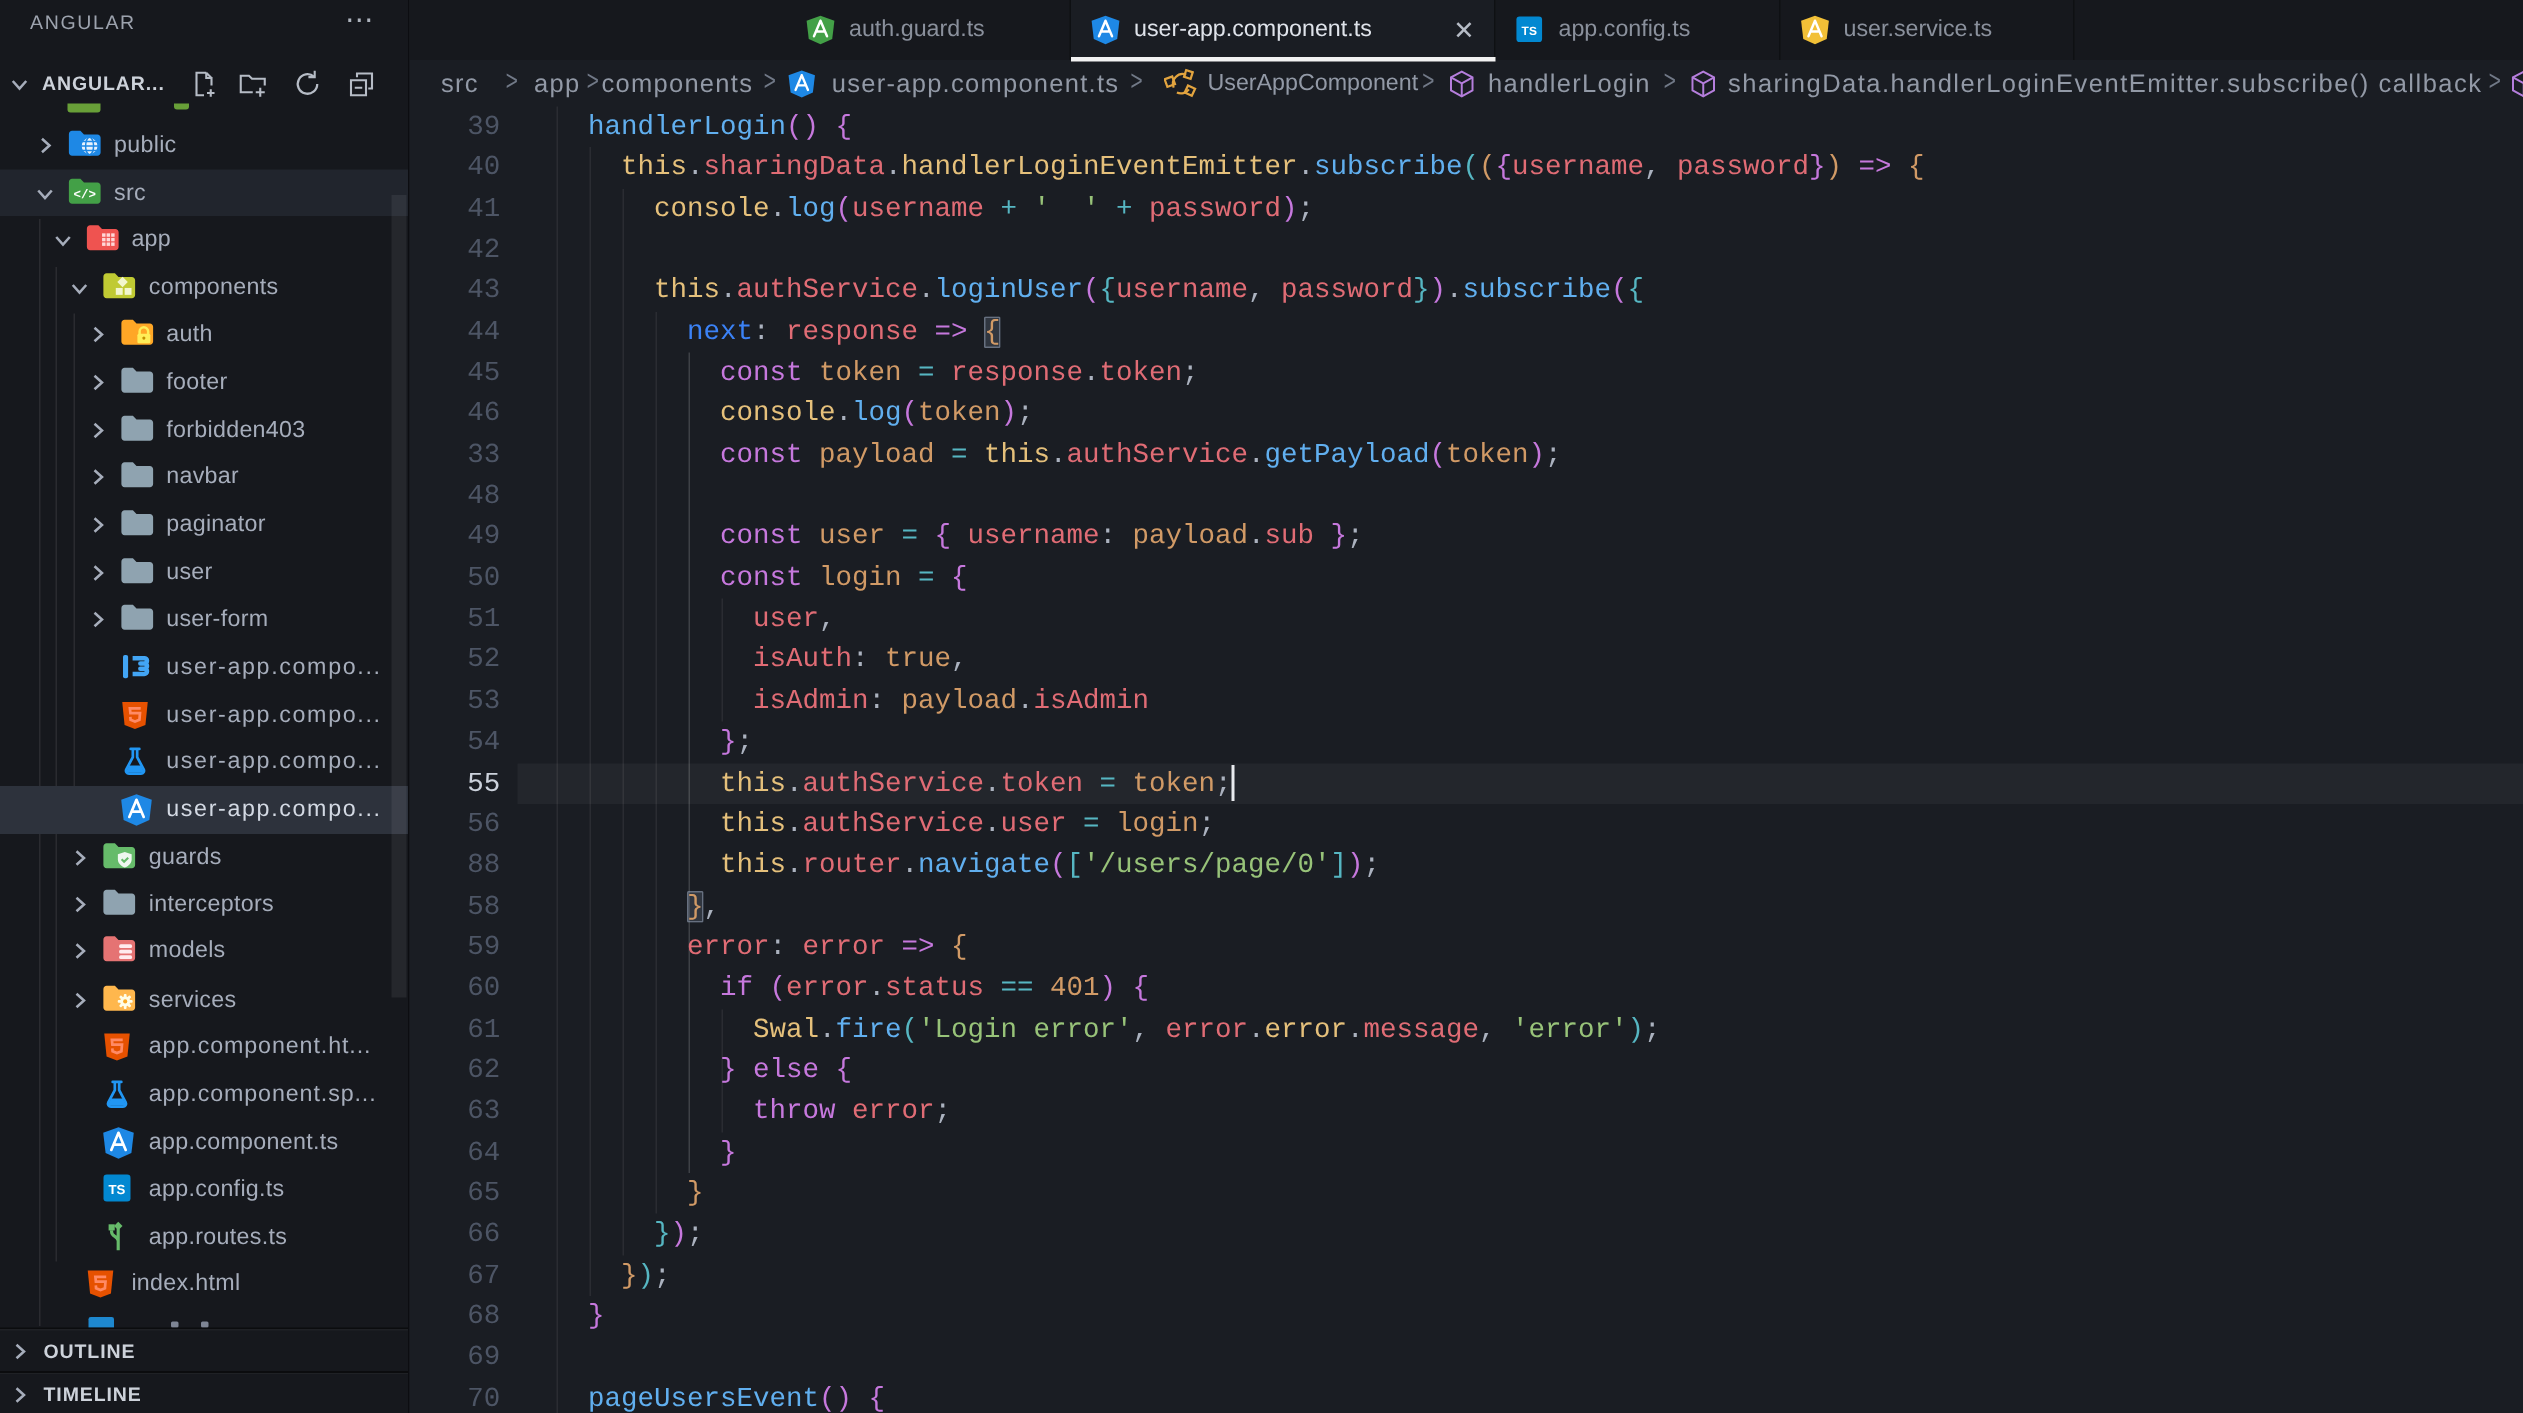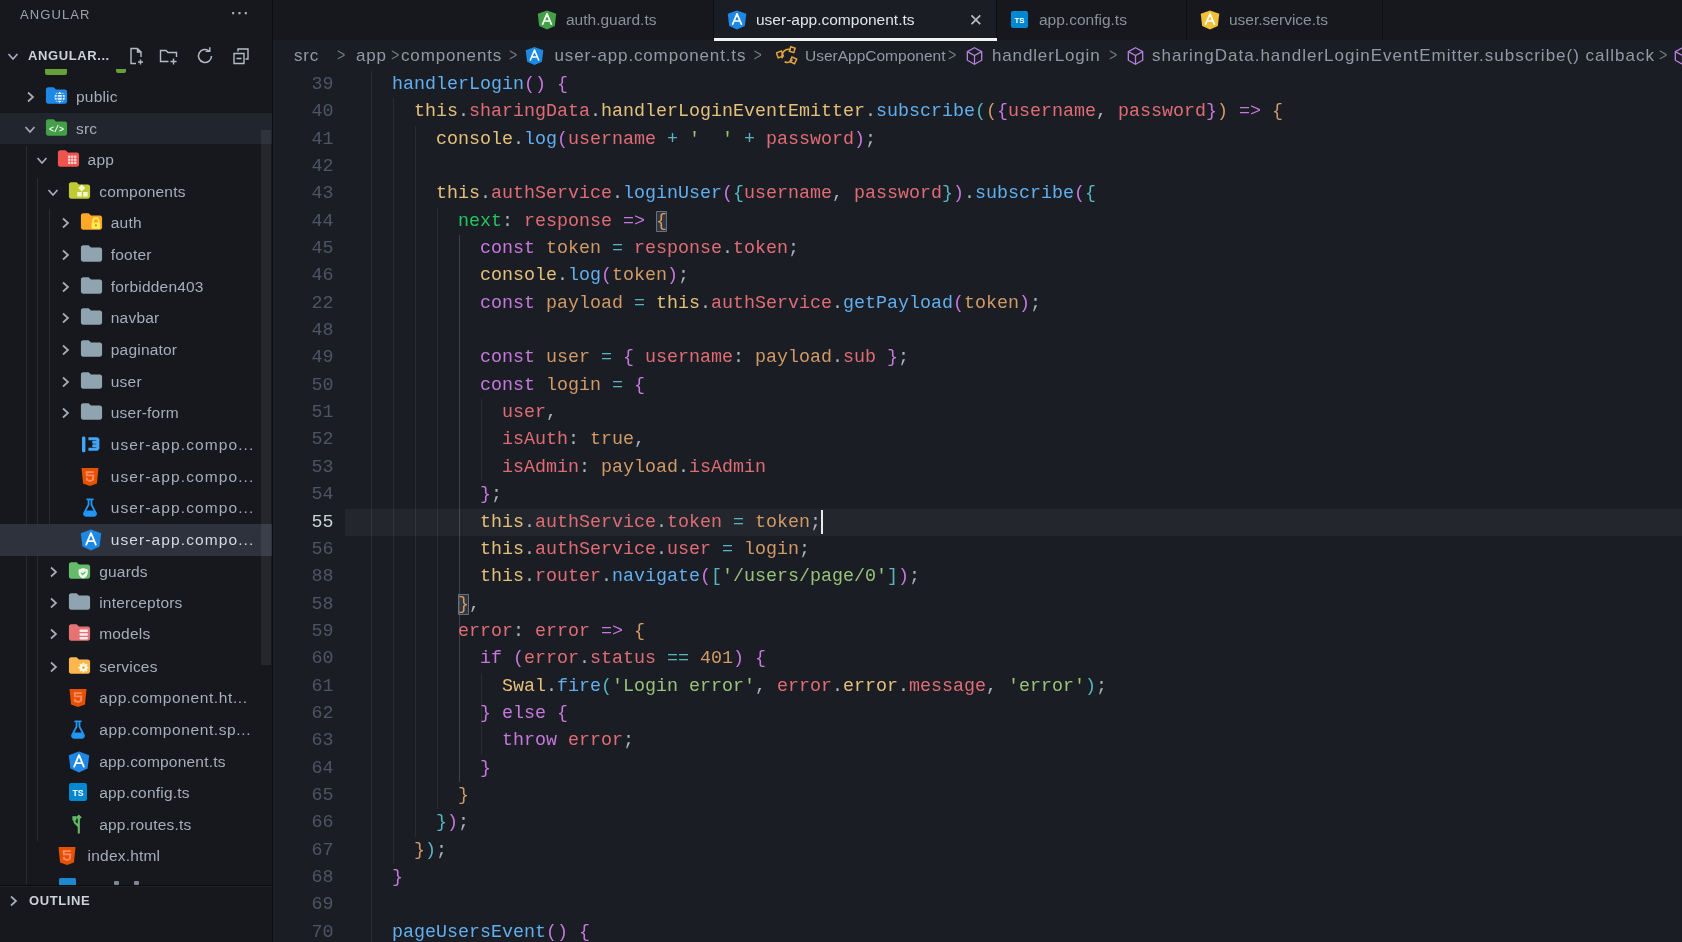--- a/index.html
+++ b/index.html
@@ -317,20 +317,26 @@
       </div>
 <div style="position:absolute;left:59px;top:878.3px;width:16.5px;height:7px;background:#1e88cf;border-radius:1.5px 1.5px 0 0"></div>
 <div style="position:absolute;left:114px;top:881px;width:5px;height:3.5px;background:#7e8594;border-radius:1px"></div>
 <div style="position:absolute;left:134px;top:881px;width:5px;height:3.5px;background:#7e8594;border-radius:1px"></div>
 <div class="sechead" style="top:885.5px;height:29.5px;box-shadow:0 -1px 0 rgba(0,0,0,.5), 0 1px 0 rgba(255,255,255,.04) inset">
         <span style="position:absolute;left:5px;top:7px"><svg width="16" height="16" viewBox="0 0 16 16">
             <path d="M6 3.5l5 4.5-5 4.5" stroke="#a6adbb" stroke-width="1.7" fill="none"></path>
           </svg></span>
         <span style="position:absolute;left:29px;top:7px">OUTLINE</span>
       </div>
+<div class="sechead" style="top:915px;height:27px;box-shadow:0 -1px 0 rgba(0,0,0,.5), 0 1px 0 rgba(255,255,255,.04) inset">
+        <span style="position:absolute;left:5px;top:7px"><svg width="16" height="16" viewBox="0 0 16 16">
+            <path d="M6 3.5l5 4.5-5 4.5" stroke="#a6adbb" stroke-width="1.7" fill="none"></path>
+          </svg></span>
+        <span style="position:absolute;left:29px;top:7px">TIMELINE</span>
+      </div>
 <div style="position:absolute;left:261px;top:130px;width:10px;height:535px;background:rgba(255,255,255,.065)"></div>
 </div>
     <div id="sb-border"></div>
 <div id="editor">
 <div id="tabbar">
 <div class="tab" style="left:251px;width:190px">
           <span class="ticon"><svg width="20" height="20" viewBox="0 0 22 22">
               <polygon points="11,0.5 21.2,4.2 19.6,17.6 11,21.5 2.4,17.6 0.8,4.2" fill="#43a047"></polygon>
               <path d="M11 4.2 L6.2 15.6 M11 4.2 L15.8 15.6 M7.9 12.1 h6.2" stroke="#ffffff" stroke-width="1.8" fill="none" stroke-linecap="round"></path>
             </svg></span>
@@ -431,32 +437,32 @@
 <div class="ln" style="top:152.95px">
           <span class="num">42</span>
           <pre class="code"></pre>
         </div>
 <div class="ln" style="top:180.30px">
           <span class="num">43</span>
           <pre class="code"><span style="color:#abb2bf">      </span><span style="color:#e5c07b">this</span><span style="color:#abb2bf">.</span><span style="color:#e06c75">authService</span><span style="color:#abb2bf">.</span><span style="color:#61afef">loginUser</span><span style="color:#c678dd">(</span><span style="color:#56b6c2">{</span><span style="color:#e06c75">username</span><span style="color:#abb2bf">, </span><span style="color:#e06c75">password</span><span style="color:#56b6c2">}</span><span style="color:#c678dd">)</span><span style="color:#abb2bf">.</span><span style="color:#61afef">subscribe</span><span style="color:#c678dd">(</span><span style="color:#56b6c2">{</span></pre>
         </div>
 <div class="ln" style="top:207.65px">
           <span class="num">44</span>
-          <pre class="code"><span style="color:#abb2bf">        </span><span style="color:#22c55e">next</span><span style="color:#abb2bf">: </span><span style="color:#e06c75">response</span><span style="color:#abb2bf"> </span><span style="color:#c678dd">=&gt;</span><span style="color:#abb2bf"> </span><span style="color:#d19a66" class="mb">{</span></pre>
+          <pre class="code"><span style="color:#abb2bf">        </span><span style="color:#3b82f6">next</span><span style="color:#abb2bf">: </span><span style="color:#e06c75">response</span><span style="color:#abb2bf"> </span><span style="color:#c678dd">=&gt;</span><span style="color:#abb2bf"> </span><span style="color:#d19a66" class="mb">{</span></pre>
         </div>
 <div class="ln" style="top:235.00px">
           <span class="num">45</span>
           <pre class="code"><span style="color:#abb2bf">          </span><span style="color:#c678dd">const</span><span style="color:#abb2bf"> </span><span style="color:#d19a66">token</span><span style="color:#abb2bf"> </span><span style="color:#56b6c2">=</span><span style="color:#abb2bf"> </span><span style="color:#e06c75">response</span><span style="color:#abb2bf">.</span><span style="color:#e06c75">token</span><span style="color:#abb2bf">;</span></pre>
         </div>
 <div class="ln" style="top:262.35px">
           <span class="num">46</span>
           <pre class="code"><span style="color:#abb2bf">          </span><span style="color:#e5c07b">console</span><span style="color:#abb2bf">.</span><span style="color:#61afef">log</span><span style="color:#c678dd">(</span><span style="color:#d19a66">token</span><span style="color:#c678dd">)</span><span style="color:#abb2bf">;</span></pre>
         </div>
 <div class="ln" style="top:289.70px">
-          <span class="num">22</span>
+          <span class="num">33</span>
           <pre class="code"><span style="color:#abb2bf">          </span><span style="color:#c678dd">const</span><span style="color:#abb2bf"> </span><span style="color:#d19a66">payload</span><span style="color:#abb2bf"> </span><span style="color:#56b6c2">=</span><span style="color:#abb2bf"> </span><span style="color:#e5c07b">this</span><span style="color:#abb2bf">.</span><span style="color:#e06c75">authService</span><span style="color:#abb2bf">.</span><span style="color:#61afef">getPayload</span><span style="color:#c678dd">(</span><span style="color:#d19a66">token</span><span style="color:#c678dd">)</span><span style="color:#abb2bf">;</span></pre>
         </div>
 <div class="ln" style="top:317.05px">
           <span class="num">48</span>
           <pre class="code"></pre>
         </div>
 <div class="ln" style="top:344px">
           <span class="num">49</span>
           <pre class="code"><span style="color:#abb2bf">          </span><span style="color:#c678dd">const</span><span style="color:#abb2bf"> </span><span style="color:#d19a66">user</span><span style="color:#abb2bf"> </span><span style="color:#56b6c2">=</span><span style="color:#abb2bf"> </span><span style="color:#c678dd">{</span><span style="color:#abb2bf"> </span><span style="color:#e06c75">username</span><span style="color:#abb2bf">: </span><span style="color:#d19a66">payload</span><span style="color:#abb2bf">.</span><span style="color:#e06c75">sub</span><span style="color:#abb2bf"> </span><span style="color:#c678dd">}</span><span style="color:#abb2bf">;</span></pre>
         </div>

